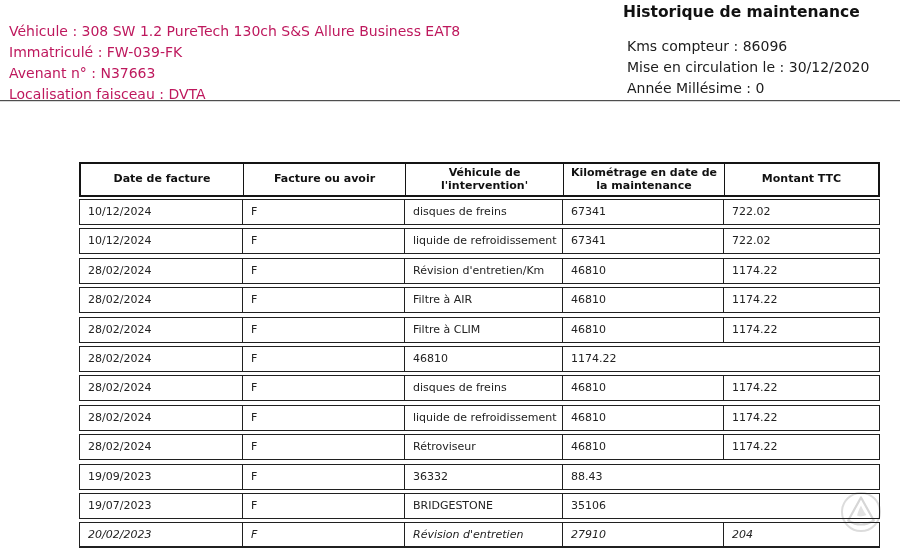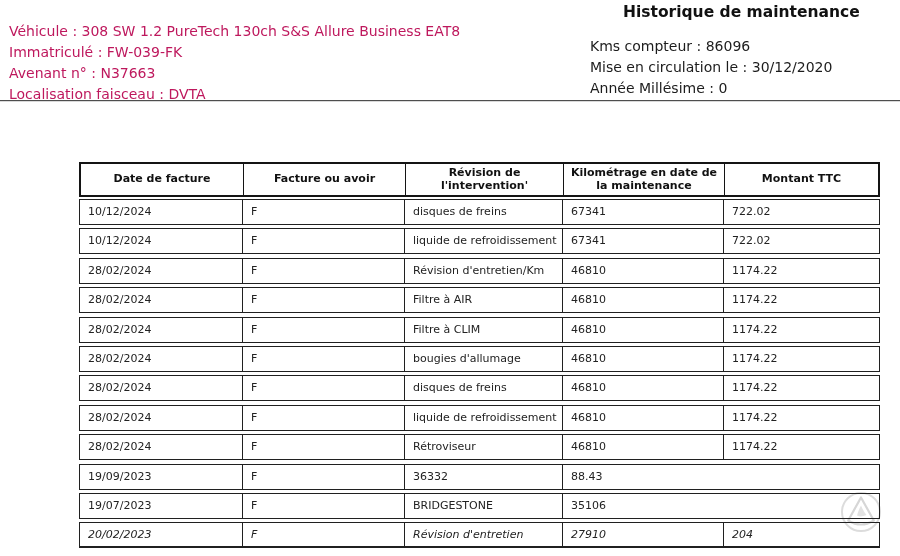--- a/index.html
+++ b/index.html
@@ -16,21 +16,21 @@
     position:absolute;left:9px;top:21px;
     font-size:14px;line-height:21px;color:#be185d;
     white-space:nowrap;
   }
   .title-block{
     position:absolute;left:623px;top:3px;width:224px;
     font-size:15.5px;font-weight:bold;text-align:center;
     color:#111;white-space:nowrap;
   }
   .summary-block{
-    position:absolute;left:590px;top:36px;
+    position:absolute;left:627px;top:36px;
     font-size:14px;line-height:21px;color:#1c1c1c;
     white-space:nowrap;
   }
   .page-divider{
     position:absolute;left:0;top:100px;width:900px;height:2px;
     background:#4e4e4e;
     border-bottom:1px solid #d9d9d9;
     box-sizing:border-box;
   }
   
@@ -105,21 +105,21 @@
   <svg class="watermark" viewBox="0 0 46 46">
     <circle cx="23" cy="23" r="19" fill="none" stroke="#d4d4d4" stroke-width="2"></circle>
     <path d="M23 8.5 L35.8 31.5 Q23 39.5 10.2 31.5 Z" fill="none" stroke="#cccccc" stroke-width="2.2" stroke-linejoin="round"></path>
     <path d="M23 16.5 q2.5 6 5.5 9.5 q-5.5 2.5 -9.5 0.5 q1.5 -5.5 4 -10" fill="#dcdcdc"></path>
   </svg>
 
   <div class="mtable">
     <div class="thead">
       <div class="hcell">Date de facture</div>
       <div class="hcell">Facture ou avoir</div>
-      <div class="hcell">Révision de l'intervention'</div>
+      <div class="hcell">Véhicule de l'intervention'</div>
       <div class="hcell">Kilométrage en date de la maintenance</div>
       <div class="hcell">Montant TTC</div>
     </div>
     <div>
         <div class="trow">
           <div class="cell">10/12/2024</div>
           <div class="cell">F</div>
           <div class="cell">disques de freins</div>
           <div class="cell">67341</div>
           <div class="cell">722.02</div>
@@ -148,21 +148,20 @@
         <div class="trow">
           <div class="cell">28/02/2024</div>
           <div class="cell">F</div>
           <div class="cell">Filtre à  CLIM</div>
           <div class="cell">46810</div>
           <div class="cell">1174.22</div>
         </div>
         <div class="trow">
           <div class="cell">28/02/2024</div>
           <div class="cell">F</div>
-          <div class="cell">bougies d'allumage</div>
           <div class="cell">46810</div>
           <div class="cell">1174.22</div>
         </div>
         <div class="trow">
           <div class="cell">28/02/2024</div>
           <div class="cell">F</div>
           <div class="cell">disques de freins</div>
           <div class="cell">46810</div>
           <div class="cell">1174.22</div>
         </div>

